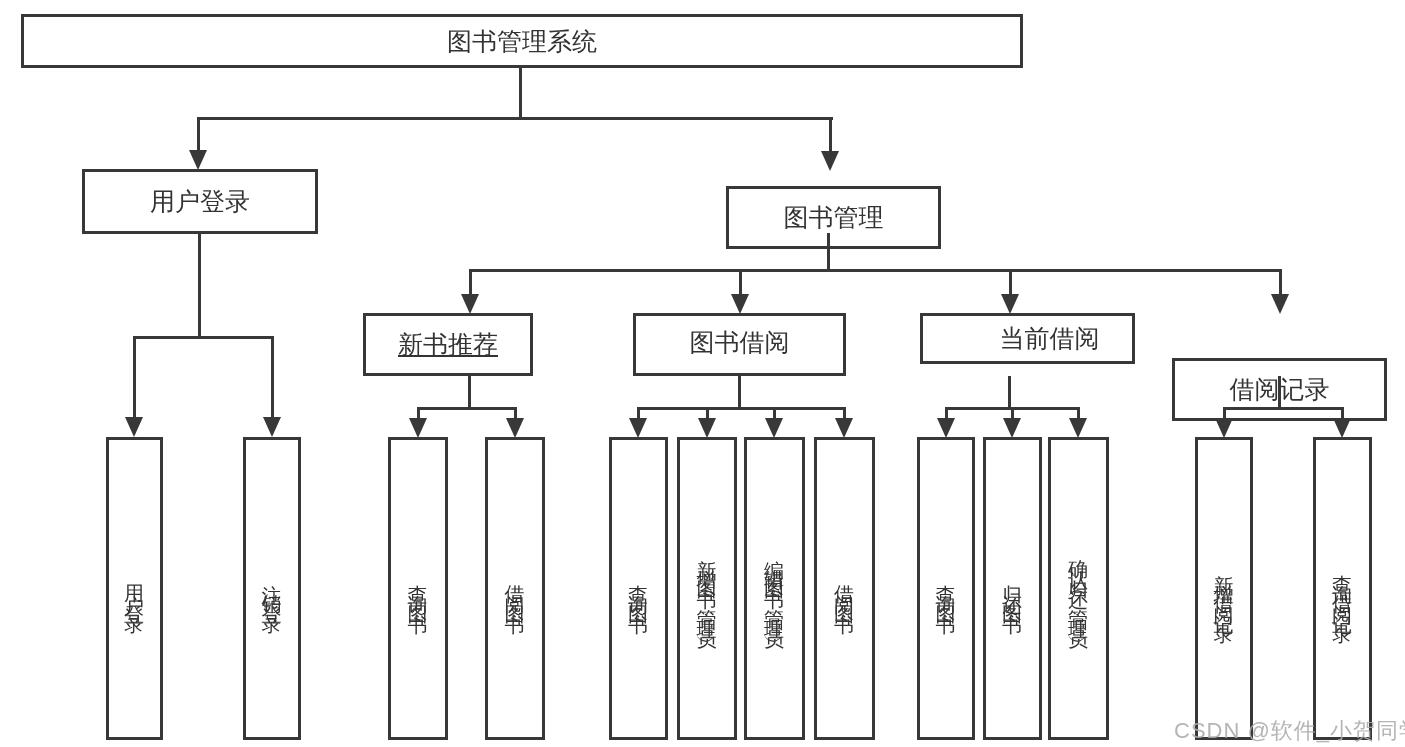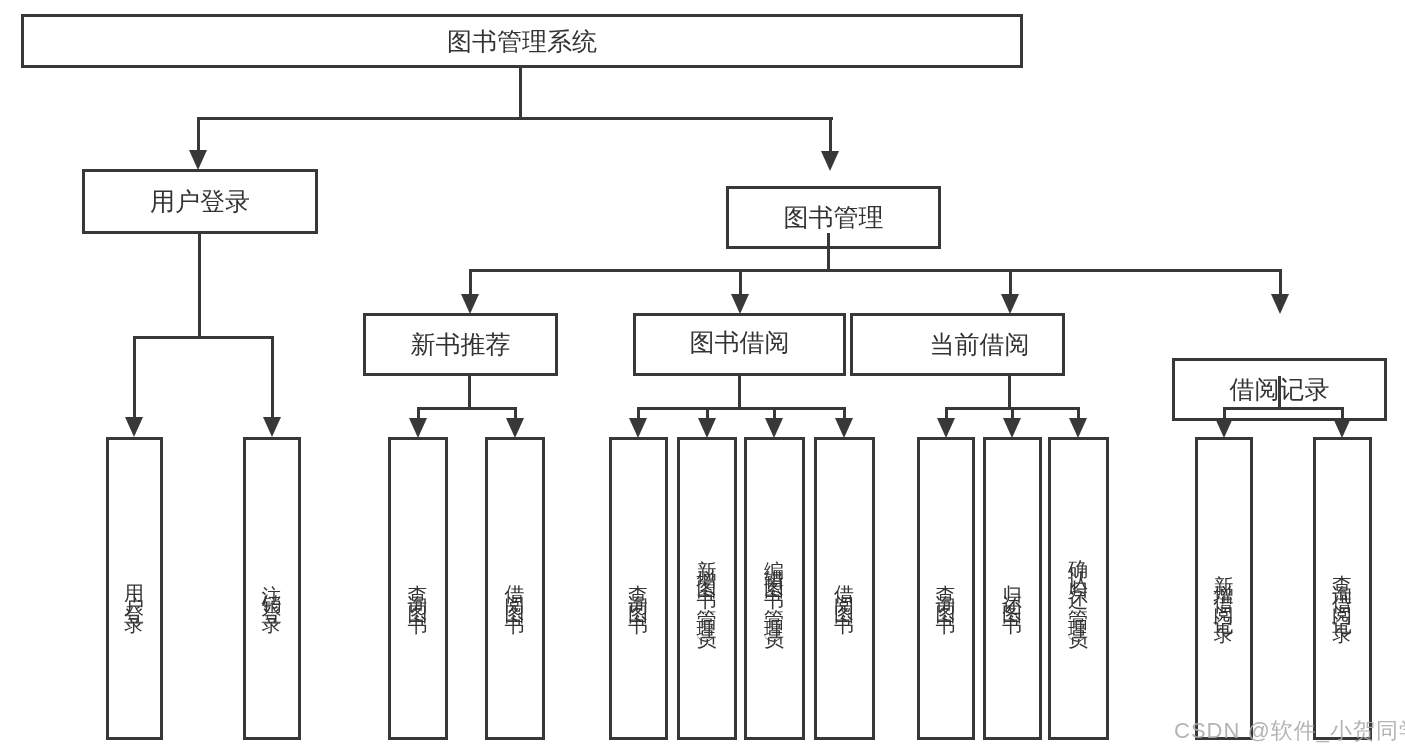--- a/index.html
+++ b/index.html
@@ -21,23 +21,23 @@
   
   .vline,.hline{position:absolute;background:#383838;}
   .arrow{position:absolute;width:18px;}
   .arrow::before{content:'';position:absolute;left:7.5px;top:0;bottom:16px;width:3px;background:#383838;}
   .arrow::after{content:'';position:absolute;left:0;bottom:0;width:0;height:0;
     border-left:9px solid transparent;border-right:9px solid transparent;border-top:20px solid #383838;}
   
   #n-root{left:21px;top:14px;width:1002px;height:54px;}
   #n-user-login{left:82px;top:169px;width:236px;height:65px;}
   #n-book-mgmt{left:726px;top:170px;width:215px;height:63px;margin-top:16px;}
-  #n-new-book-rec{left:363px;top:313px;width:195px;height:63px;}
+  #n-new-book-rec{left:363px;top:313px;width:170px;height:63px;text-decoration:underline;}
   #n-book-borrow{left:633px;top:313px;width:213px;height:63px;font-family:Liberation Mono, monospace;}
-  #n-current-borrow{left:850px;top:313px;width:215px;height:63px;padding-left:44px;}
+  #n-current-borrow{left:920px;top:313px;width:215px;height:51px;padding-left:44px;}
   #n-borrow-record{left:1172px;top:313px;width:215px;height:63px;margin-top:45px;}
   #n-leaf-user-login{left:106px;width:57px;}
   #n-leaf-logout{left:243px;width:58px;}
   #n-rec-query{left:388px;width:60px;}
   #n-rec-borrow{left:485px;width:60px;}
   #n-bb-query{left:609px;width:59px;}
   #n-bb-add{left:677px;width:60px;}
   #n-bb-edit{left:744px;width:61px;}
   #n-bb-borrow{left:814px;width:61px;}
   #n-cb-query{left:917px;width:58px;}

